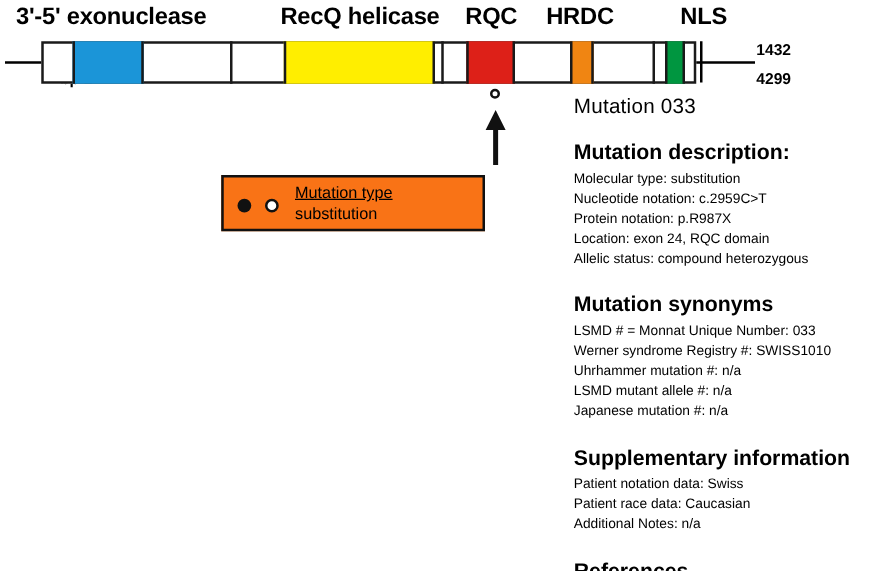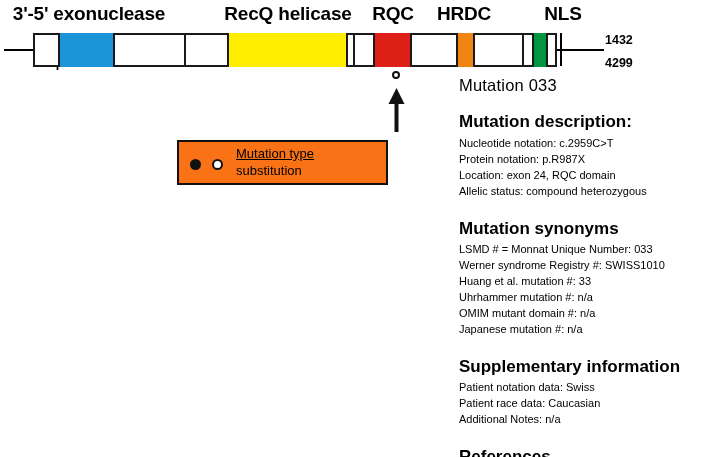--- a/index.html
+++ b/index.html
@@ -145,35 +145,35 @@
   <div class="leg-title">Mutation type</div>
   <div class="leg-sub">substitution</div>
 </div>
 
 <div class="abs" id="panel">
 
   <div class="title">Mutation 033</div>
 
   <div class="sec">
     <div class="sec-head">Mutation description:</div>
+    <div class="row">Molecular type: substitution</div>
     <div class="row">Nucleotide notation: c.2959C&gt;T</div>
     <div class="row">Protein notation: p.R987X</div>
     <div class="row">Location: exon 24, RQC domain</div>
     <div class="row">Allelic status: compound heterozygous</div>
   </div>
 
   <div class="gap"></div>
 
   <div class="sec">
     <div class="sec-head">Mutation synonyms</div>
     <div class="row">LSMD # = Monnat Unique Number: 033</div>
     <div class="row">Werner syndrome Registry #: SWISS1010</div>
-    <div class="row">Huang et al. mutation #: 33</div>
     <div class="row">Uhrhammer mutation #: n/a</div>
-    <div class="row">OMIM mutant domain #: n/a</div>
+    <div class="row">LSMD mutant allele #: n/a</div>
     <div class="row">Japanese mutation #: n/a</div>
   </div>
 
   <div class="gap"></div>
 
   <div class="sec">
     <div class="sec-head">Supplementary information</div>
     <div class="row">Patient notation data: Swiss</div>
     <div class="row">Patient race data: Caucasian</div>
     <div class="row">Additional Notes: n/a</div>

